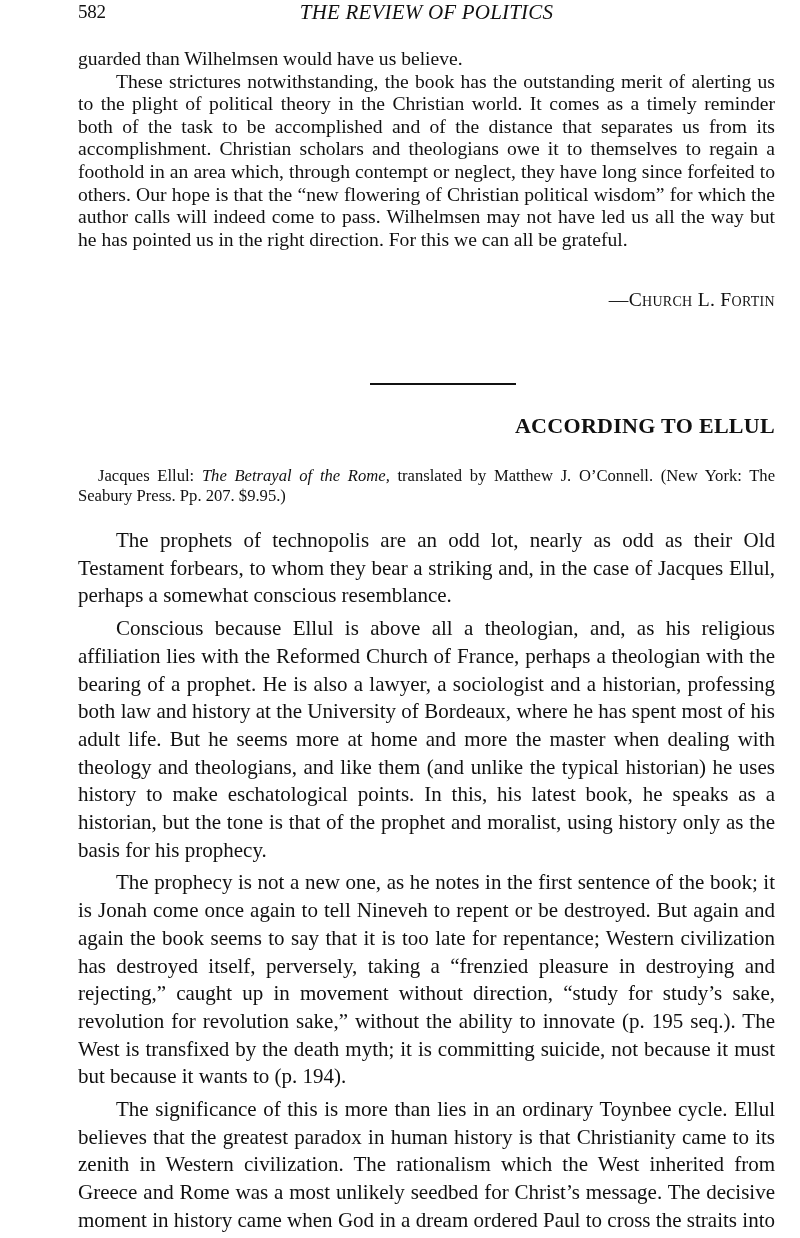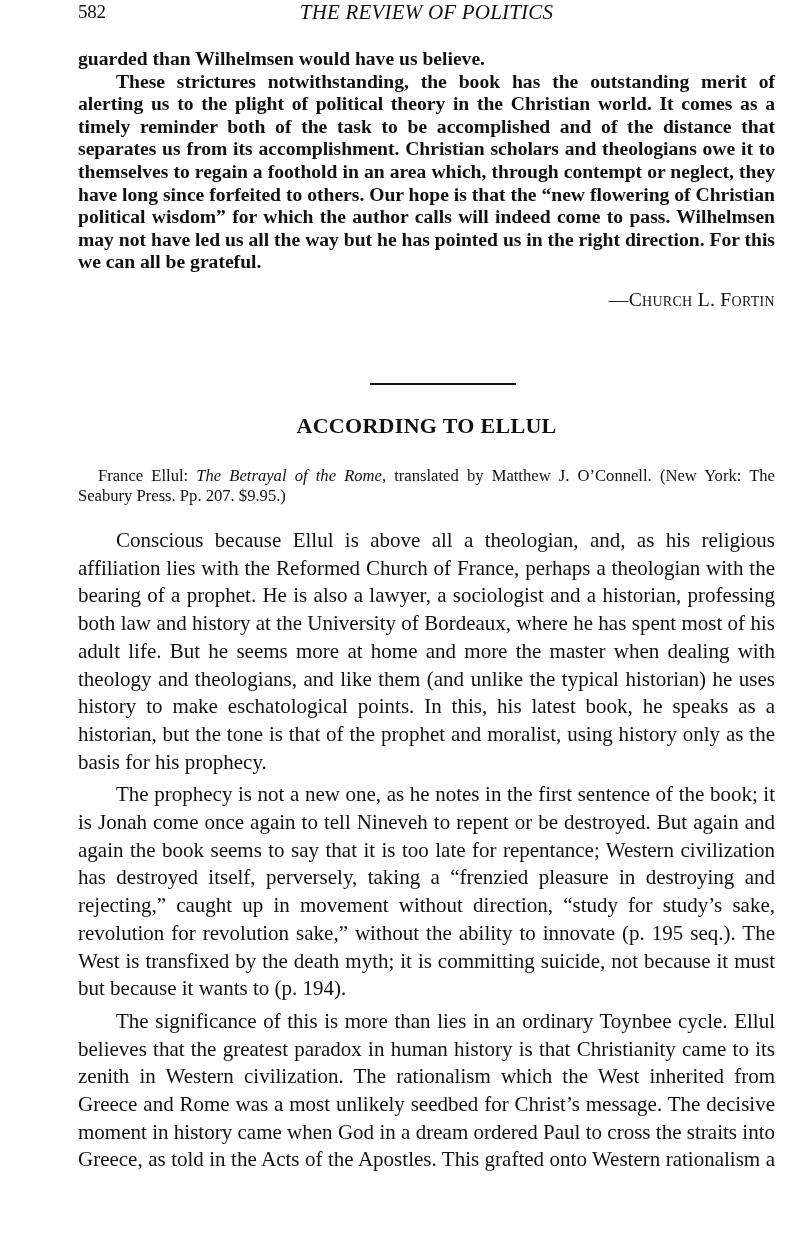--- a/index.html
+++ b/index.html
@@ -5,25 +5,25 @@
   html, body { margin: 0; padding: 0; background: #ffffff; }
   body { width: 800px; height: 1238px; overflow: hidden; position: relative;
          font-family: "Liberation Serif", "DejaVu Serif", serif; color: #111; }
   .page { position: absolute; left: 78px; top: 0; width: 697px; }
   .running-head { position: absolute; top: 0; left: 0; width: 697px; height: 26px; }
   .page-number { position: absolute; left: 0; top: 1px; font-size: 19px; letter-spacing: -0.3px; }
   .journal-title { position: absolute; left: 0; width: 697px; top: 0; text-align: center;
                    font-size: 21px; letter-spacing: 0.2px; font-style: italic; }
   .section1 { position: absolute; top: 48px; left: 0; width: 697px;
               font-size: 19.6px; line-height: 22.6px; }
-  .section1 p { margin: 0; text-align: justify; font-weight: bold; }
+  .section1 p { margin: 0; text-align: justify; }
   .section1 p.indent { text-indent: 38px; }
   .signature { position: absolute; top: 289px; right: 0; font-size: 19.6px; font-variant: small-caps; letter-spacing: 0.3px; }
   .rule { position: absolute; top: 383px; left: 292px; width: 146px; height: 2px; background: #111; }
-  .article-title { position: absolute; top: 413px; left: 0; width: 697px; text-align: center;
+  .article-title { position: absolute; top: 413px; left: 0; width: 697px; text-align: right;
                    font-size: 22px; font-weight: bold; letter-spacing: 0.3px; }
   .citation { position: absolute; top: 466px; left: 0; width: 697px; font-size: 16.6px; line-height: 20px; text-align: justify; }
   .citation .ind { display: inline-block; width: 20px; }
   .section2 { position: absolute; top: 527px; left: 0; width: 697px;
               font-size: 21px; line-height: 27.7px; }
   .section2 p { margin: 0 0 5px 0; text-align: justify; text-indent: 38px; }
   .last-line { text-align-last: justify; }
 </style>
 </head>
 <body>
@@ -39,21 +39,22 @@
     <p>guarded than Wilhelmsen would have us believe.</p>
     <p class="indent">These strictures notwithstanding, the book has the outstanding merit of alerting us to the plight of political theory in the Christian world. It comes as a timely reminder both of the task to be accomplished and of the distance that separates us from its accomplishment. Christian scholars and theologians owe it to themselves to regain a foothold in an area which, through contempt or neglect, they have long since forfeited to others. Our hope is that the “new flowering of Christian political wisdom” for which the author calls will indeed come to pass. Wilhelmsen may not have led us all the way but he has pointed us in the right direction. For this we can all be grateful.</p>
   </div>
 
   <div class="signature">—Church L. Fortin</div>
 
   <div class="rule"></div>
 
   <div class="article-title">ACCORDING TO ELLUL</div>
 
-  <div class="citation"><span class="ind"></span><span>France Ellul: </span><i>The Betrayal of the Rome,</i><span> translated by Matthew J. O’Connell. (New York: The Seabury Press. Pp. 207. $9.95.)</span></div>
+  <div class="citation"><span class="ind"></span><span>Jacques Ellul: </span><i>The Betrayal of the Rome,</i><span> translated by Matthew J. O’Connell. (New York: The Seabury Press. Pp. 207. $9.95.)</span></div>
 
   <div class="section2">
+    <p>The prophets of technopolis are an odd lot, nearly as odd as their Old Testament forbears, to whom they bear a striking and, in the case of Jacques Ellul, perhaps a somewhat conscious resemblance.</p>
     <p>Conscious because Ellul is above all a theologian, and, as his religious affiliation lies with the Reformed Church of France, perhaps a theologian with the bearing of a prophet. He is also a lawyer, a sociologist and a historian, professing both law and history at the University of Bordeaux, where he has spent most of his adult life. But he seems more at home and more the master when dealing with theology and theologians, and like them (and unlike the typical historian) he uses history to make eschatological points. In this, his latest book, he speaks as a historian, but the tone is that of the prophet and moralist, using history only as the basis for his prophecy.</p>
     <p>The prophecy is not a new one, as he notes in the first sentence of the book; it is Jonah come once again to tell Nineveh to repent or be destroyed. But again and again the book seems to say that it is too late for repentance; Western civilization has destroyed itself, perversely, taking a “frenzied pleasure in destroying and rejecting,” caught up in movement without direction, “study for study’s sake, revolution for revolution sake,” without the ability to innovate (p. 195 seq.). The West is transfixed by the death myth; it is committing suicide, not because it must but because it wants to (p. 194).</p>
     <p class="last-line">The significance of this is more than lies in an ordinary Toynbee cycle. Ellul believes that the greatest paradox in human history is that Christianity came to its zenith in Western civilization. The rationalism which the West inherited from Greece and Rome was a most unlikely seedbed for Christ’s message. The decisive moment in history came when God in a dream ordered Paul to cross the straits into Greece, as told in the Acts of the Apostles. This grafted onto Western rationalism a</p>
   </div>
 
 </div>
 
 </body></html>

